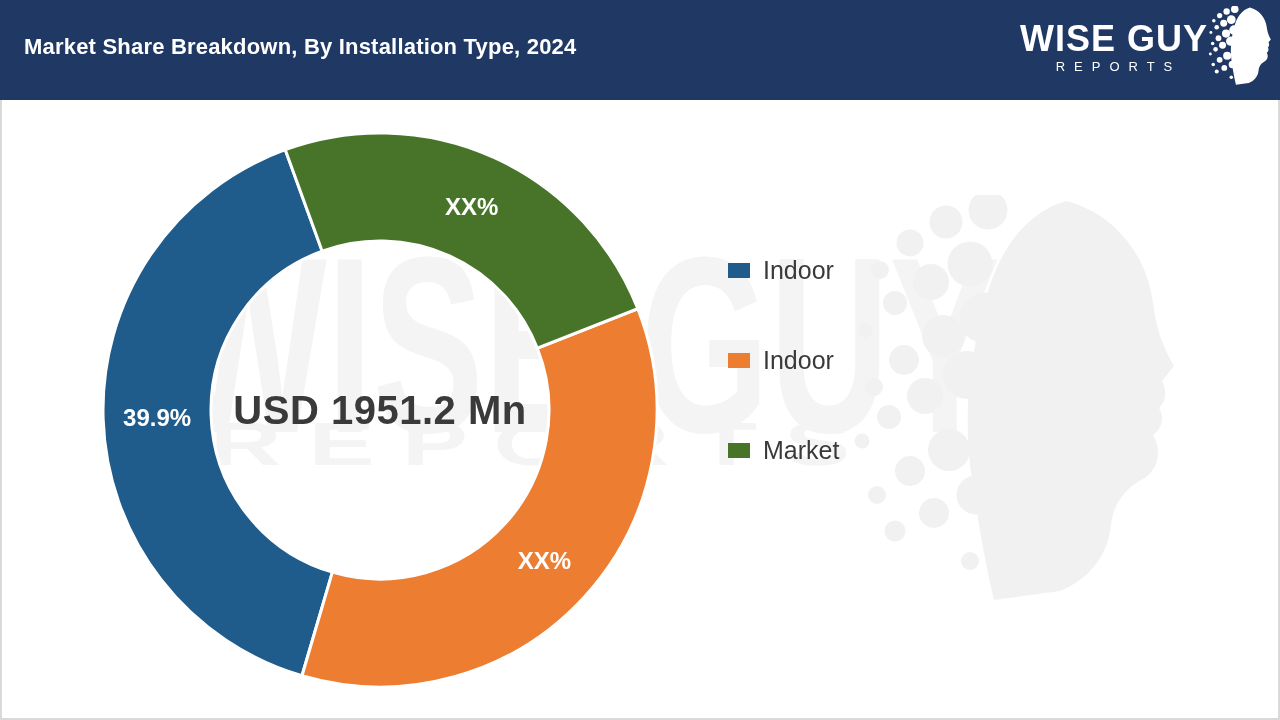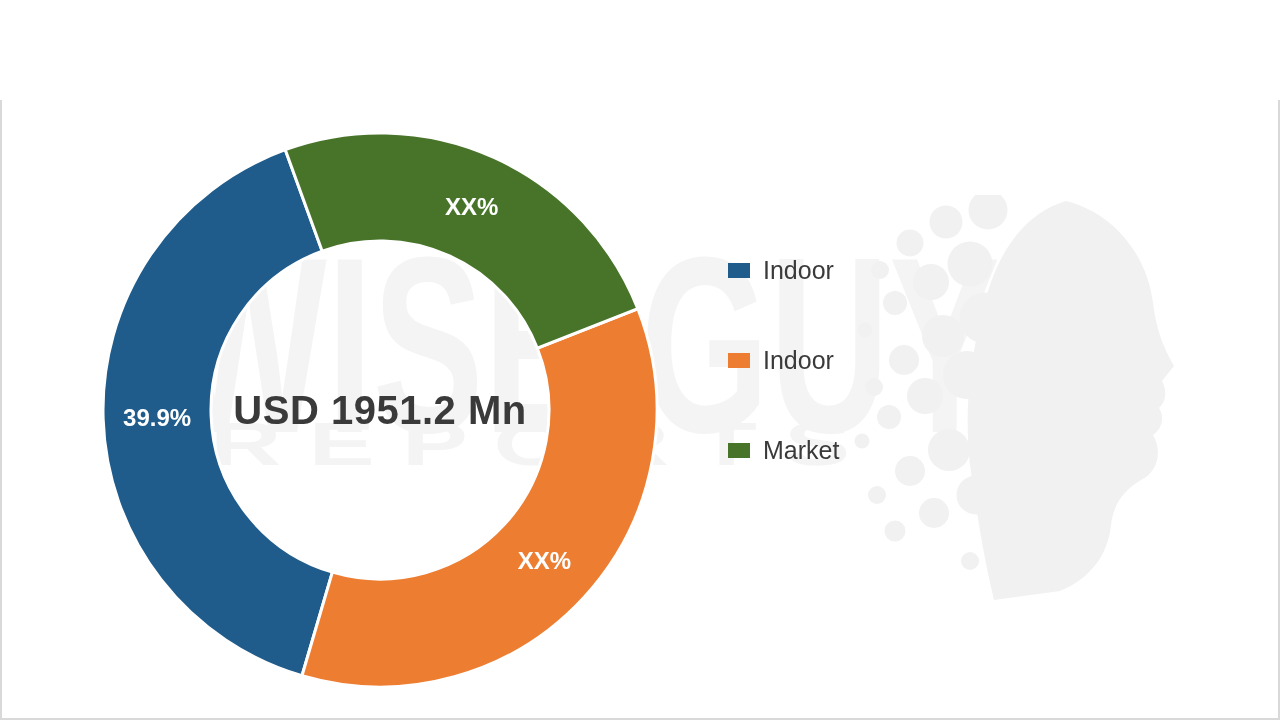--- a/index.html
+++ b/index.html
@@ -66,20 +66,32 @@
           <circle cx="33" cy="85" r="7"></circle>
         <circle cx="15" cy="112" r="3.5"></circle>
           <circle cx="28" cy="106" r="5"></circle>
           <circle cx="42" cy="100" r="6.5"></circle>
         <circle cx="40" cy="122" r="3"></circle>
           <circle cx="52" cy="120" r="4"></circle>
       </g>
     </defs>
   </svg>
 
+  <div class="header" style="background-color: rgb(31, 56, 100);">
+    <div class="page-title">Market Share Breakdown, By Installation Type, 2024</div>
+    <div class="logo">
+      <div class="logo-text">
+        <div class="logo-wordmark">WISE GUY</div>
+        <div class="logo-reports">REPORTS</div>
+      </div>
+      <svg class="logo-face" width="64" height="82" viewBox="0 0 110 140">
+        <use href="#face-shape" fill="#ffffff"></use>
+      </svg>
+    </div>
+  </div>
 
   <div class="content"></div>
 
   <svg class="wm-svg" width="1280" height="620" viewBox="0 0 1280 620">
     <text class="wm-big" x="170" y="332" textLength="830" lengthAdjust="spacingAndGlyphs">WISE GUY</text>
     <text class="wm-small" x="210" y="365" textLength="640" lengthAdjust="spacingAndGlyphs">R E P O R T S</text>
   </svg>
 
   <svg class="wm-face" width="330" height="420" viewBox="0 0 110 140">
     <use href="#face-shape" fill="#F1F1F1"></use>

